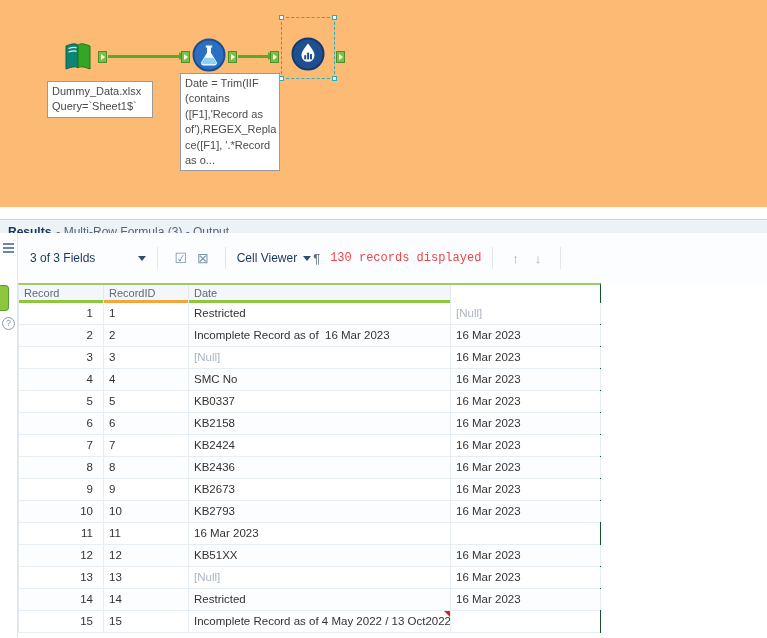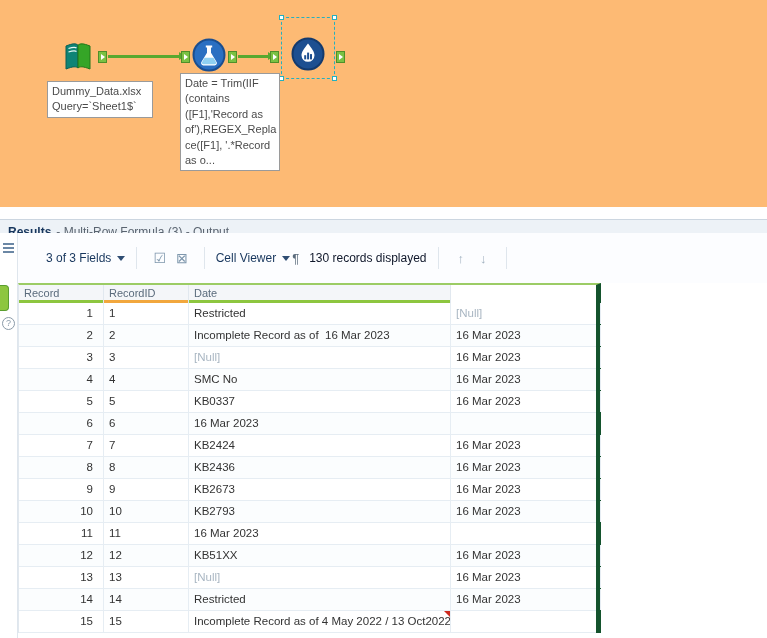--- a/index.html
+++ b/index.html
@@ -64,27 +64,27 @@
 
   
   .toolbar { position:absolute; left:18px; top:233px; width:749px; height:50px;
     background:#fcfdff; display:flex; align-items:center; font-size:12px; color:#17365d; }
   .tb-item { display:flex; align-items:center; cursor:default; }
   .chev { display:inline-block; width:0; height:0; margin-left:6px;
     border-left:4px solid transparent; border-right:4px solid transparent; border-top:5px solid #2f4d73; }
   .vsep { width:1px; height:22px; background:#dfe6ed; margin:0 11px; }
   .tb-icon { font-size:14px; color:#7e97ad; margin:0 5px; }
   .pilcrow { font-size:13px; color:#5a6b7c; margin:0 10px 0 2px; }
-  .records { color:#0f172a; }
+  .records { color:#ef4444;font-family:Liberation Mono, monospace; }
   .nav-arrow { font-size:13px; color:#9fb0bf; margin:0 8px; }
-  #tb-fields { margin-left:28px; }
+  #tb-fields { margin-left:12px;gap:37px; }
 
   
   .grid { position:absolute; left:18px; top:283px; width:583px;
-    border-top:2px solid #9ccc65; border-left:1px solid #e1e8ef; border-right:5px solid #14532d;
+    border-top:2px solid #9ccc65; border-left:1px solid #e1e8ef; border-right:1px solid #14532d;
     background:#fff; }
   .ghead, .grow { display:grid; grid-template-columns:85px 85px 262px 150px; }
   .hcell { position:relative; height:18px; background:#f4f6f9; border-right:1px solid #e1e8ef;
     font-size:11px; color:#5a6b7c; padding:2px 0 0 5px; white-space:nowrap; overflow:hidden; }
   .qbar { position:absolute; left:0; bottom:0; width:100%; height:3px; }
   .grow { height:22px; border-bottom:1px solid #e6edf3; background:#fff; }
   .grow.alt { background:#fbfdfe; }
   .gcell { position:relative; border-right:1px solid #e6edf3; font-size:11.5px; color:#333;
     padding:0 0 0 5px; line-height:21px; white-space:pre; overflow:hidden; }
   .gcell.c0 { text-align:right; padding-right:10px; }
@@ -208,20 +208,21 @@
       </div>
       <div class="grow">
         <div class="gcell c0">5</div>
         <div class="gcell c1">5</div>
         <div class="gcell c2">KB0337</div>
         <div class="gcell c3">16 Mar 2023</div>
       </div>
       <div class="grow alt">
         <div class="gcell c0">6</div>
         <div class="gcell c1">6</div>
+        <div class="gcell c2">KB2158</div>
         <div class="gcell c3">16 Mar 2023</div>
       </div>
       <div class="grow">
         <div class="gcell c0">7</div>
         <div class="gcell c1">7</div>
         <div class="gcell c2">KB2424</div>
         <div class="gcell c3">16 Mar 2023</div>
       </div>
       <div class="grow alt">
         <div class="gcell c0">8</div>

